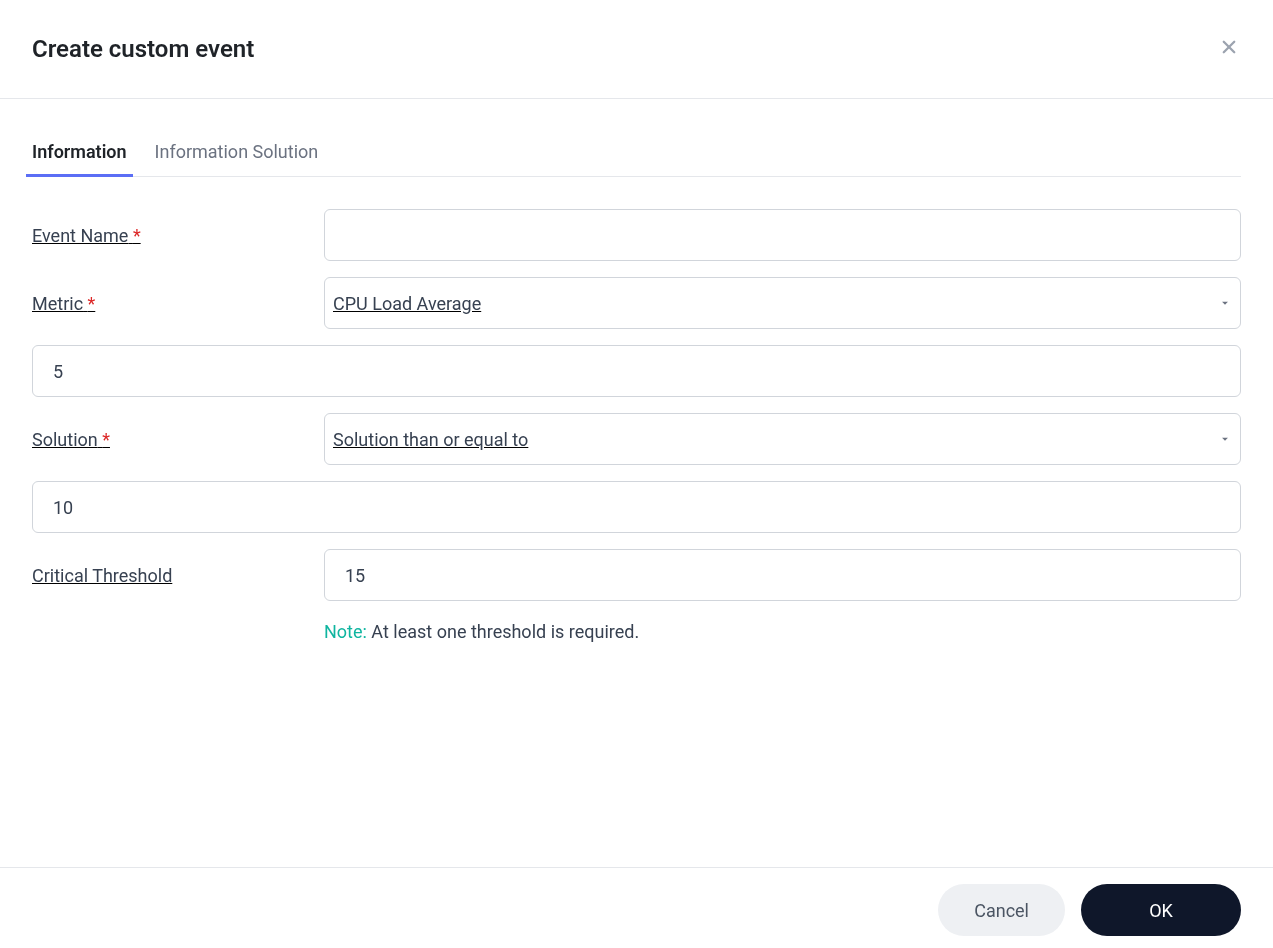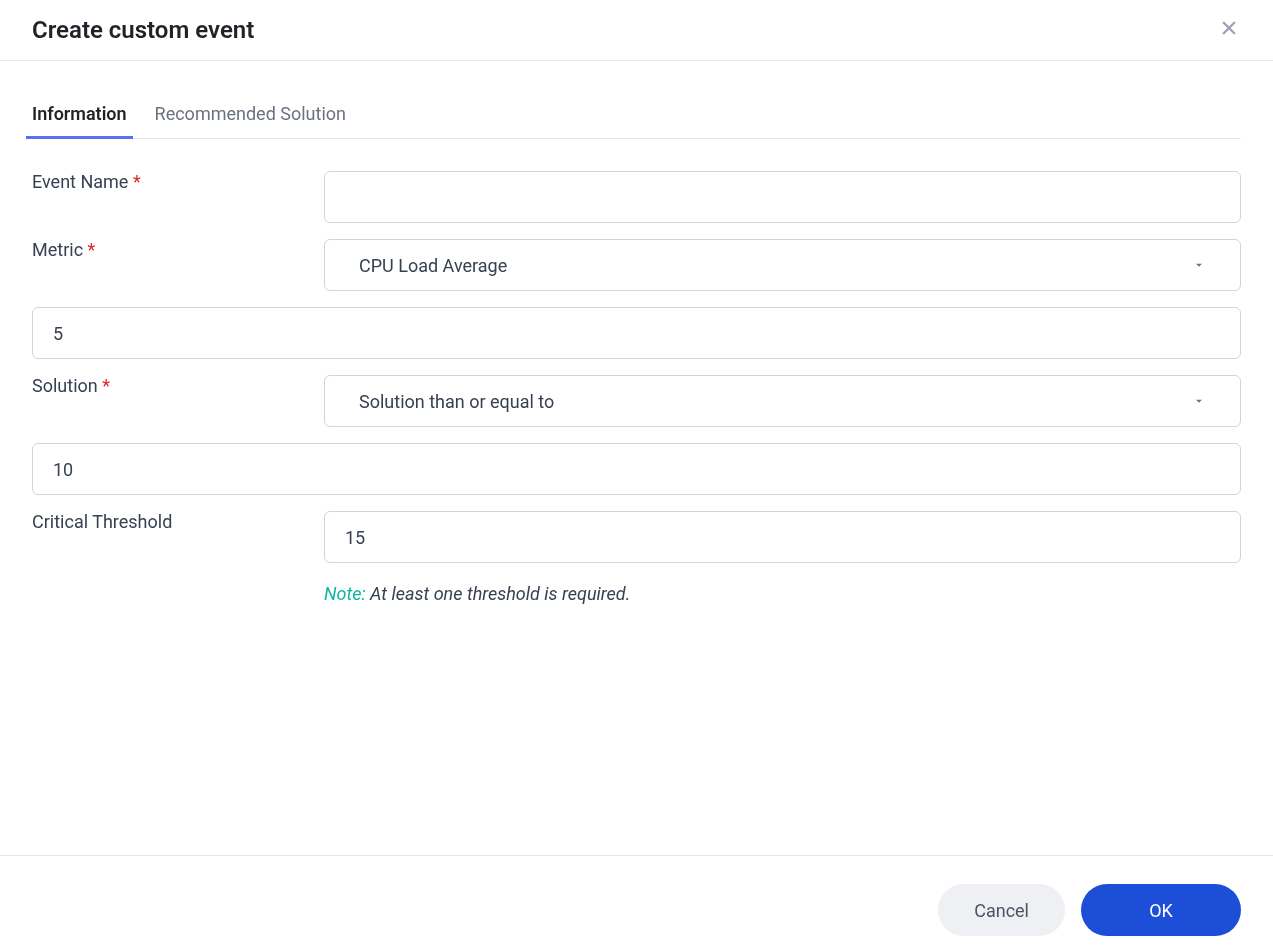--- a/index.html
+++ b/index.html
@@ -12,21 +12,21 @@
       background: #ffffff;
       width: 1273px;
       height: 948px;
       display: flex;
       flex-direction: column;
     }
     .header {
       display: flex;
       justify-content: space-between;
       align-items: center;
-      padding: 16px 32px;
+      padding: 35px 32px;
       border-bottom: 1px solid #e5e7eb;
     }
     .title {
       font-size: 24px;
       font-weight: 600;
       color: #1f2328;
     }
     .close-btn {
       cursor: pointer;
       color: #9ca3af;
@@ -70,21 +70,23 @@
       right: -6px;
       bottom: -1px;
       height: 3px;
       background: #5b6ef5;
     }
     .form {
       margin-top: 32px;
     }
     .row {
       display: flex;
+      align-items: center;
       margin-bottom: 16px;
+      text-decoration: underline;
     }
     .label {
       width: 292px;
       font-size: 18px;
       color: #374151;
       flex-shrink: 0;
     }
     .req {
       color: #dc2626;
     }
@@ -100,76 +102,75 @@
       font-size: 18px;
       color: #374151;
       outline: none;
       background: #fff;
     }
     .select {
       width: 100%;
       height: 52px;
       border: 1px solid #d1d5db;
       border-radius: 6px;
-      padding: 0 34px;
+      padding: 0 8px;
       font-size: 18px;
       color: #374151;
       background: #fff;
       display: flex;
       align-items: center;
       justify-content: space-between;
       cursor: pointer;
     }
     .caret {
       color: #6b7280;
     }
     .caret svg {
       width: 14px;
       height: 14px;
     }
     .note-row {
       display: flex;
       margin-top: 20px;
-      font-style: italic;
     }
     .note-spacer {
       width: 292px;
       flex-shrink: 0;
     }
     .note-text {
       font-size: 18px;
       color: #374151;
     }
     .note-label {
       color: #10b5a0;
     }
     .footer {
       border-top: 1px solid #e5e7eb;
-      padding: 28px 32px 12px;
+      padding: 16px 32px 12px;
       display: flex;
       justify-content: flex-end;
       gap: 16px;
     }
     .btn {
       height: 52px;
       padding: 0 36px;
       border-radius: 26px;
       font-size: 18px;
       cursor: pointer;
       border: none;
       display: flex;
       align-items: center;
       justify-content: center;
     }
     .btn-cancel {
       background: #eef0f3;
       color: #4b5563;
     }
     .btn-ok {
-      background: #1d4ed8;
+      background: #0f172a;
       color: #ffffff;
       min-width: 160px;
     }
   </style>
 </head>
 <body>
 
 <div class="header">
   <div class="title">Create custom event</div>
   <div class="close-btn">
@@ -178,21 +179,21 @@
         <line x1="5" y1="5" x2="19" y2="19"></line>
         <line x1="19" y1="5" x2="5" y2="19"></line>
       </svg>
     </span>
   </div>
 </div>
 
 <div class="content-wrap">
   <div class="tabs">
     <div class="tab active">Information</div>
-    <div class="tab">Recommended Solution</div>
+    <div class="tab">Information Solution</div>
   </div>
 
   <div class="form">
 
     <div class="row">
       <div class="label">
         <span>Event Name</span>
         <span class="req">*</span>
       </div>
       <div class="field">

